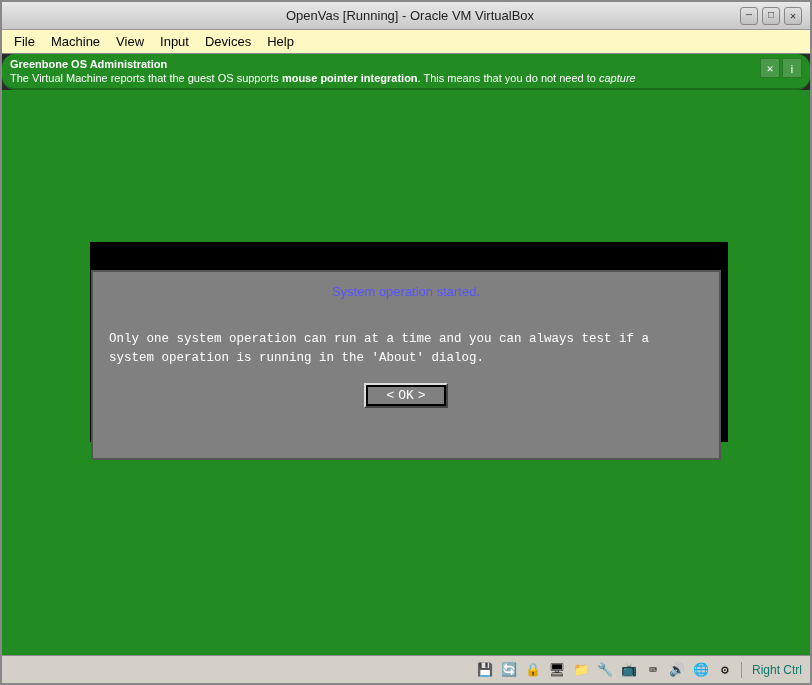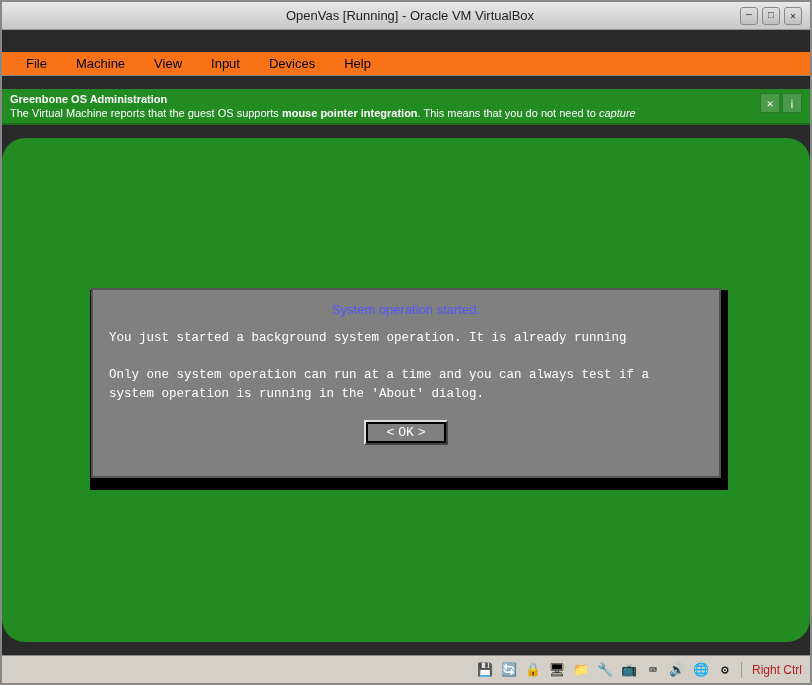--- a/index.html
+++ b/index.html
@@ -1,15 +1,15 @@
 <!DOCTYPE html>
 <html><head>
   <meta charset="utf-8">
   <style>
-    * { margin: 0; padding: 0; box-sizing: border-box; gap: 13px; }
+    * { margin: 0; padding: 0; box-sizing: border-box; }
     body {
       width: 812px;
       height: 685px;
       background: #2a2a2a;
       font-family: 'Courier New', monospace;
       overflow: hidden;
       position: relative;
     }
 
     
@@ -59,47 +59,47 @@
       cursor: pointer;
       color: #333;
     }
 
     .titlebar-spacer {
       width: 70px;
     }
 
     
     .menubar {
-      background: #f97316;
+      background: #fef9c3;
       height: 24px;
       display: flex;
       align-items: center;
-      padding: 0 16px;
+      padding: 0 4px;
       border-bottom: 1px solid #888;
       flex-shrink: 0;
-      margin-top: 9px;
     }
 
     .menu-item {
       font-family: Arial, sans-serif;
       font-size: 13px;
       color: #000;
       padding: 2px 8px;
       cursor: pointer;
     }
 
     
     .notification-bar {
       background: #228b22;
       border-bottom: 2px solid #1a6b1a;
       padding: 4px 8px;
       flex-shrink: 0;
       display: flex;
       align-items: flex-start;
       justify-content: space-between;
+      border-radius: 13px;
     }
 
     .notification-text {
       font-family: Arial, sans-serif;
       font-size: 11px;
       color: #ffffff;
       flex: 1;
     }
 
     .notification-text .title-line {
@@ -134,21 +134,20 @@
       font-size: 11px;
       color: white;
     }
 
     
     .main-content {
       background: #228b22;
       flex: 1;
       position: relative;
       overflow: hidden;
-      border-radius: 23px;
     }
 
     
     .dialog-overlay {
       position: absolute;
       top: 0; left: 0; right: 0; bottom: 0;
       display: flex;
       align-items: center;
       justify-content: center;
     }
@@ -232,21 +231,21 @@
       display: flex;
       align-items: center;
       justify-content: center;
       font-size: 13px;
       cursor: pointer;
     }
 
     .right-ctrl-label {
       font-family: Arial, sans-serif;
       font-size: 12px;
-      color: #b91c1c;
+      color: #0f766e;
       margin-left: 4px;
     }
 
     .status-separator {
       width: 1px;
       height: 16px;
       background: #999;
       margin: 0 2px;
     }
   </style>
@@ -288,21 +287,20 @@
   </div>
 
   <div class="main-content">
 
     <div class="dialog-shadow"></div>
 
     <div class="dialog-overlay">
       <div class="dialog">
         <div class="dialog-title">System operation started.</div>
         <div class="dialog-body">
-          <div>You just started a background system operation. It is already running</div>
           <div>&nbsp;</div>
           <div>Only one system operation can run at a time and you can always test if a</div>
           <div>system operation is running in the 'About' dialog.</div>
         </div>
         <div class="dialog-footer">
           <button class="ok-button">
             <span>&lt; </span>
             <span>OK</span>
             <span> &gt;</span>
           </button>

